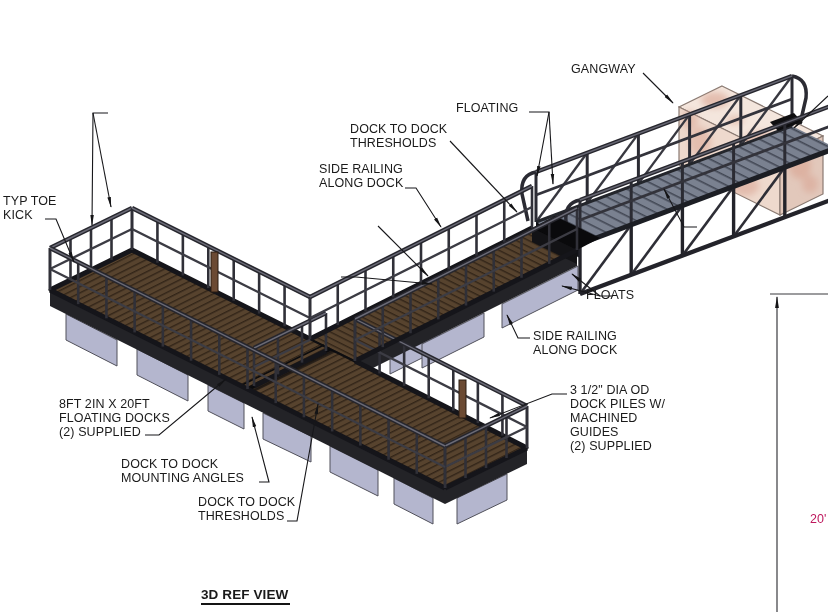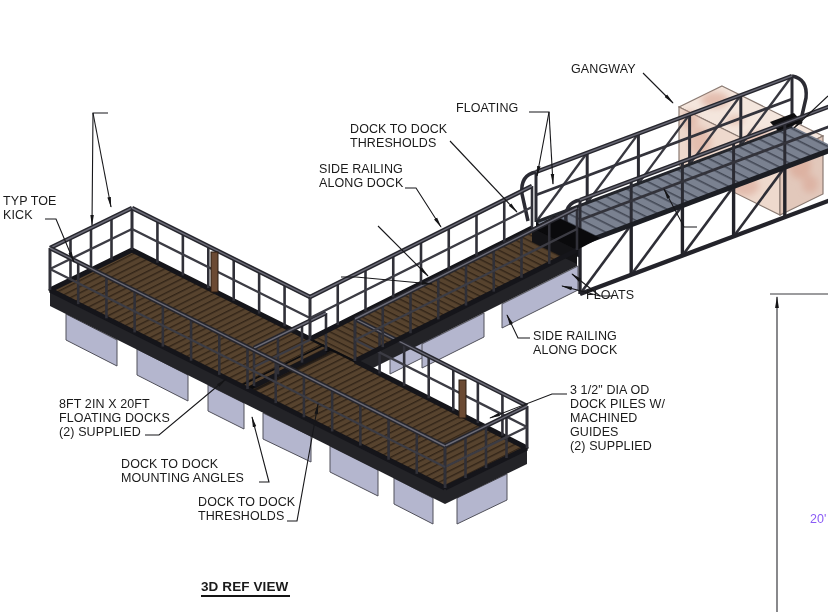--- a/index.html
+++ b/index.html
@@ -1,22 +1,22 @@
 <!DOCTYPE html>
 <html><head>
 <meta charset="utf-8">
 <style>
   html,body{margin:0;padding:0;background:#fff;}
   #stage{position:relative;width:828px;height:613px;overflow:hidden;background:#ffffff;
          font-family:"Liberation Sans",sans-serif;}
   #scene{position:absolute;left:0;top:0;}
   .lbl{position:absolute;font-size:12.5px;line-height:14px;color:#1a1a1a;white-space:nowrap;
        letter-spacing:.1px;}
-  .view-title{font-size:13.5px;font-weight:bold;border-bottom:2px solid #141414;padding:0 2px 1px 0;}
-  .dim-text{font-size:12.5px;color:#8b5cf6;}
+  .view-title{font-size:13.5px;font-weight:bold;border-bottom:2px solid #141414;padding:0 2px 1px 0;margin-top:8px;}
+  .dim-text{font-size:12.5px;color:#be185d;}
 </style>
 </head>
 <body>
 
 <div id="stage">
 
 <svg id="scene" width="828" height="613" viewBox="0 0 828 613">
   <defs>
     <marker id="ah" viewBox="0 0 10 10" refX="9.2" refY="5" markerWidth="10" markerHeight="10" orient="auto">
       <path d="M0,3.4 L10,5 L0,6.6 Z" fill="#141416"></path>

